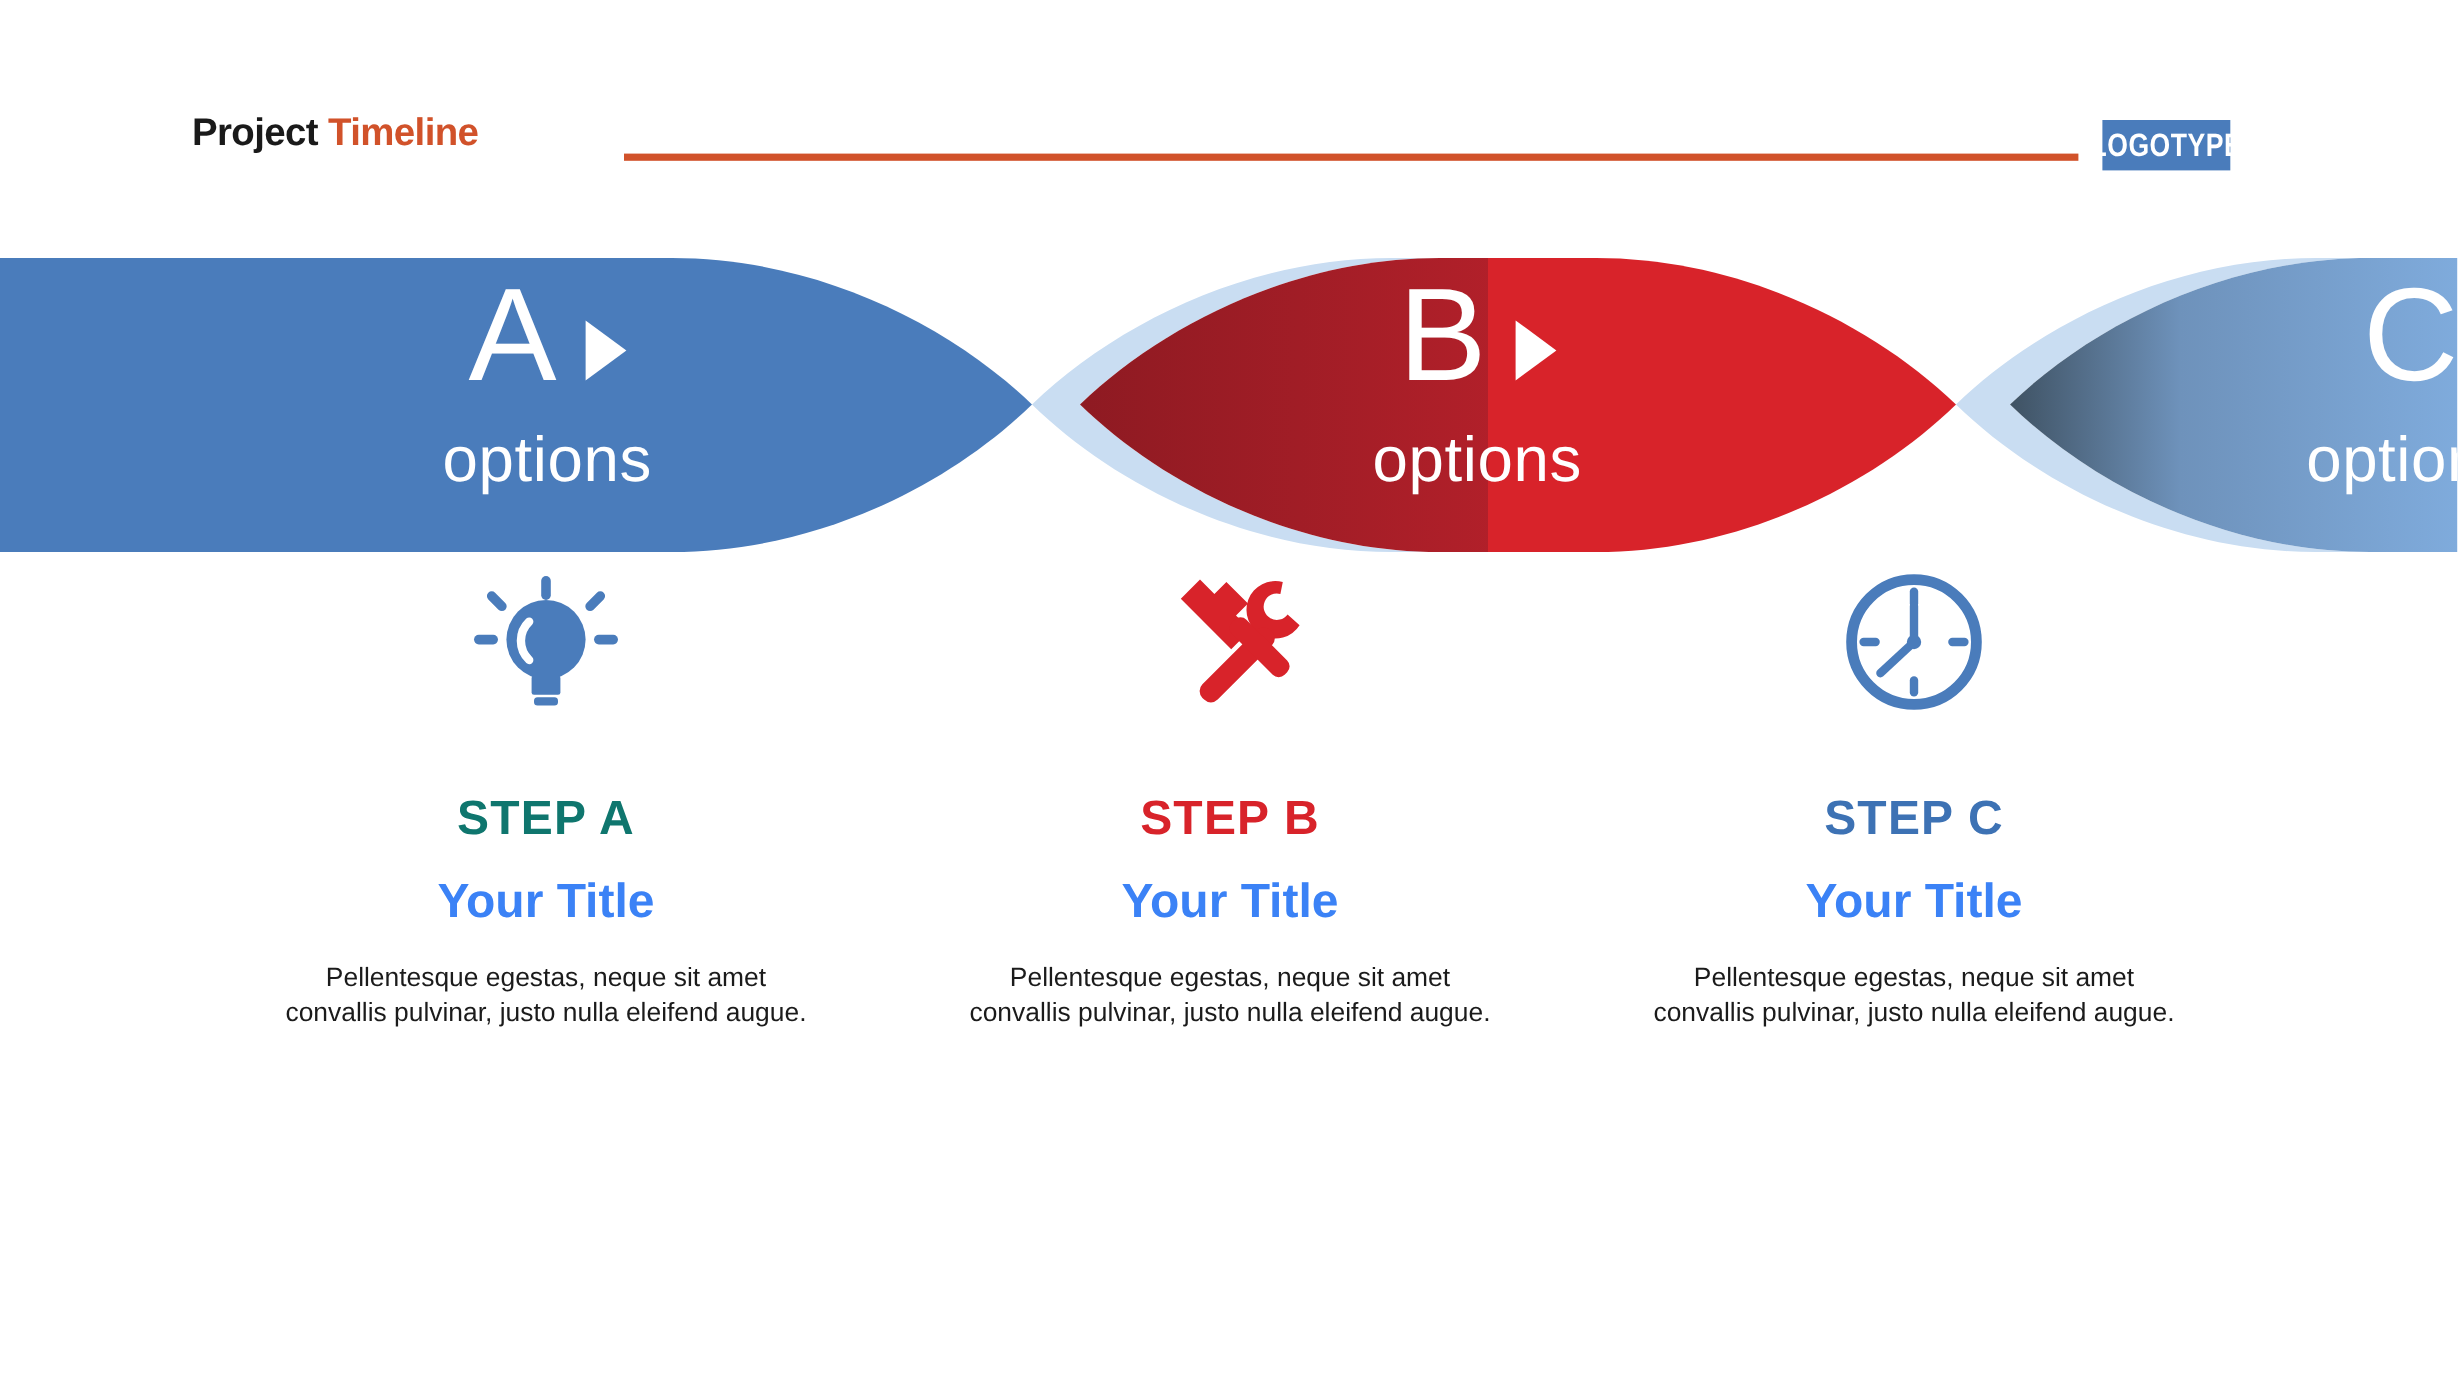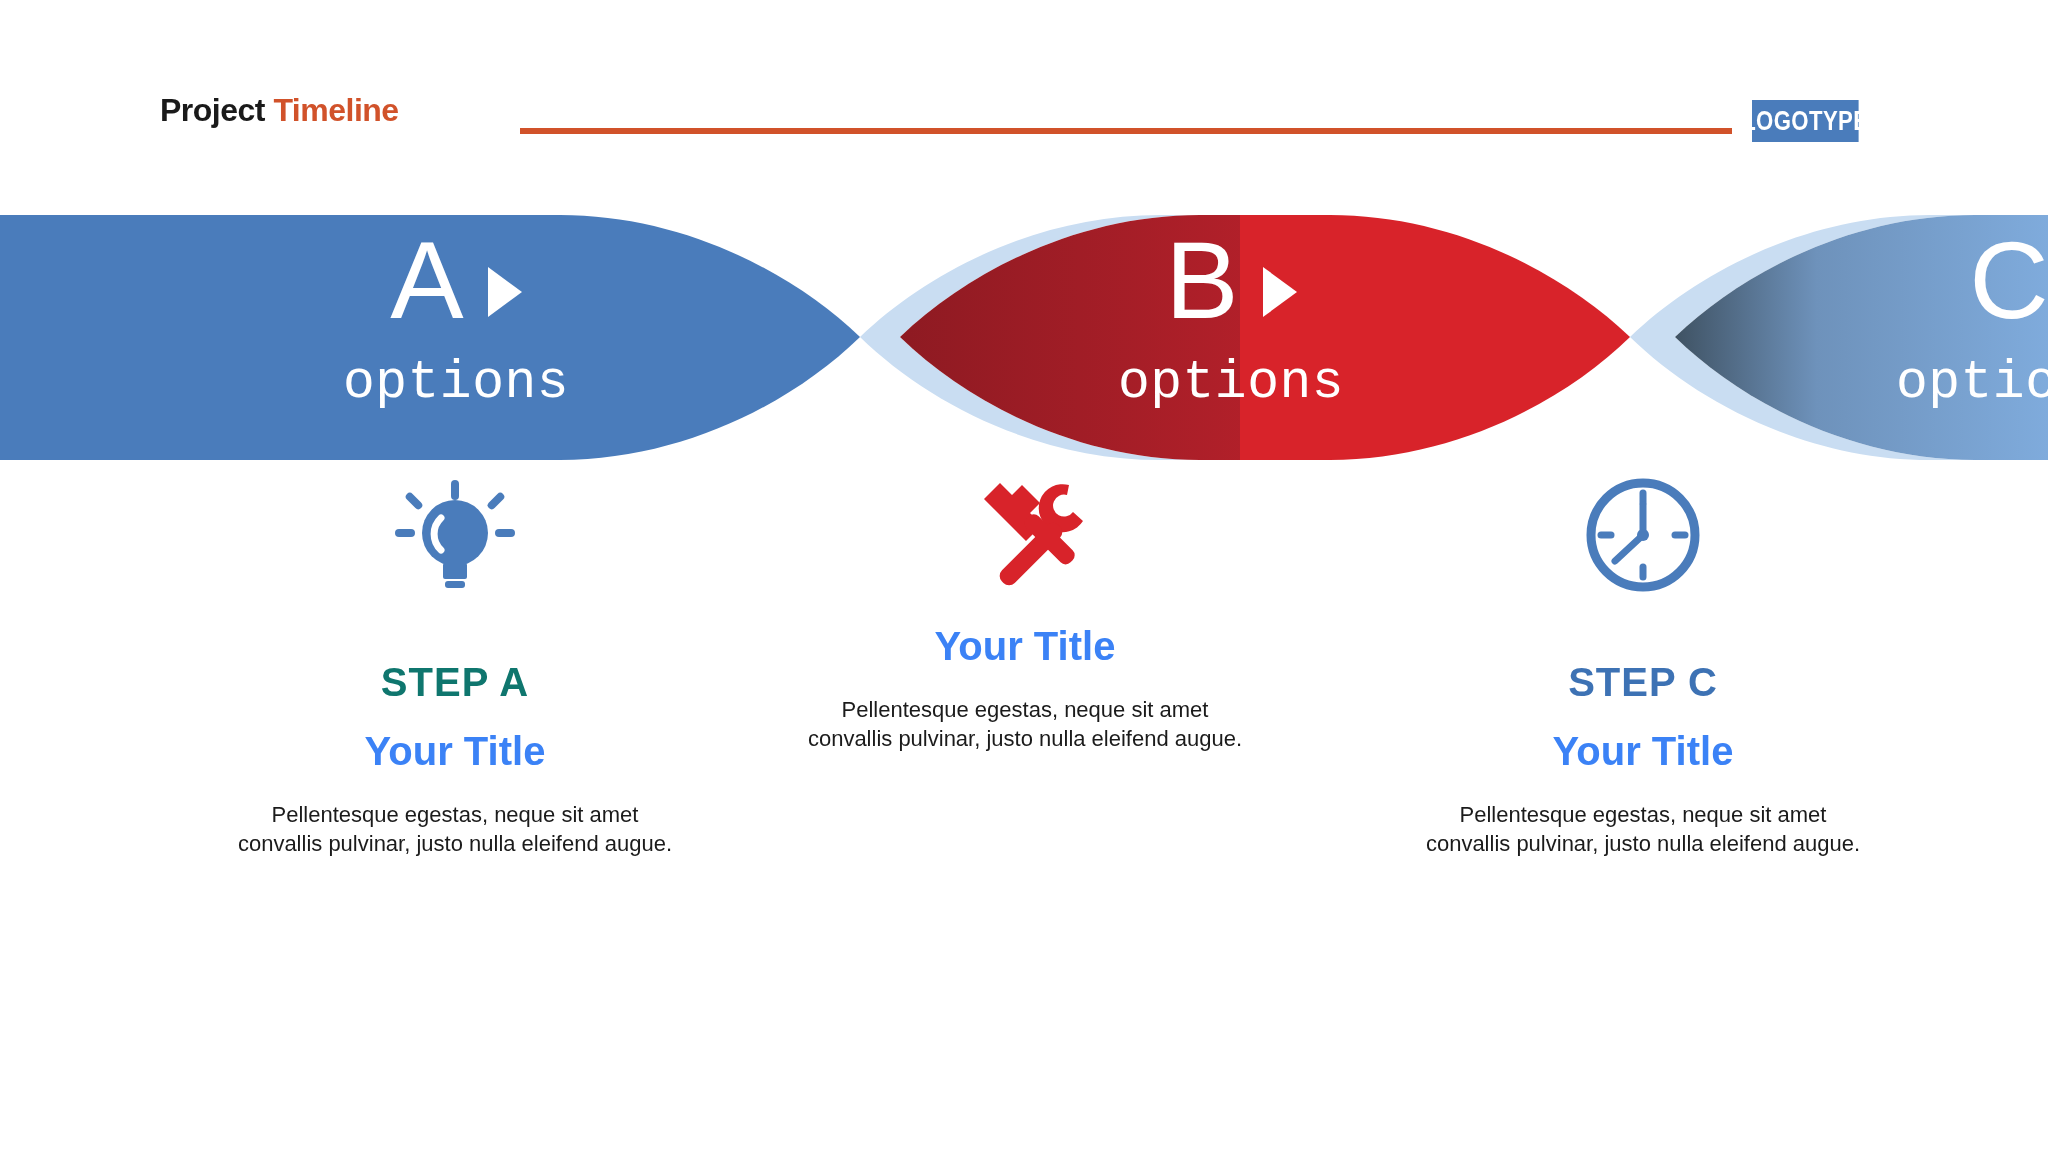--- a/index.html
+++ b/index.html
@@ -108,21 +108,20 @@
     border-left: 34px solid #ffffff;
     margin-left: 24px;
     margin-top: 24px;
   }
   .seg-sub {
     font-size: 53px;
     font-weight: 300;
     line-height: 1;
     margin-top: 12px;
     letter-spacing: 0.5px;
-    font-family: Liberation Mono, monospace;
   }
   .seg-a { left: 236px; }
   .seg-b { left: 1011px; }
   .seg-c { left: 1789px; }
 
   
   .columns {
     position: absolute;
     left: 0;
     top: 470px;
@@ -130,21 +129,21 @@
     height: 560px;
   }
   .col {
     position: absolute;
     top: 0;
     width: 500px;
     text-align: center;
   }
   .col-1 { left: 205px; }
   .col-2 { left: 775px; }
-  .col-3 { left: 1393px; text-align: center; }
+  .col-3 { left: 1345px; text-align: center; }
 
   .col-icon {
     height: 130px;
     display: flex;
     align-items: center;
     justify-content: center;
   }
   .step-label {
     margin-top: 60px;
     font-size: 40px;
@@ -269,20 +268,21 @@
 
           <path d="M108 14 a24 24 0 1 0 14 36 l-10 -9 a11 11 0 1 1 -6 -17 z"></path>
           <rect x="30" y="74" width="80" height="18" rx="8" transform="rotate(-45 70 83)"></rect>
           <circle cx="37" cy="114" r="4" fill="#ffffff"></circle>
 
           <path d="M23 28 l16 -16 l12 12 l10 -10 l18 18 l-10 10 l12 12 l-16 16 z"></path>
           <rect x="58" y="60" width="62" height="17" rx="7" transform="rotate(45 89 68)"></rect>
         </g>
       </svg>
     </div>
+    <div class="step-label" style="color:#d8232a">STEP B</div>
     <div class="your-title">Your Title</div>
     <div class="body-text">Pellentesque egestas, neque sit amet convallis pulvinar, justo nulla eleifend augue.</div>
   </div>
 
   <div class="col col-3">
     <div class="col-icon">
       <svg width="128" height="128" viewBox="0 0 128 128" xmlns="http://www.w3.org/2000/svg">
         <circle cx="64" cy="64" r="52" fill="none" stroke="#4a7cbb" stroke-width="9"></circle>
         <g stroke="#4a7cbb" stroke-width="7" stroke-linecap="round">
           <line x1="64" y1="22" x2="64" y2="32"></line>

